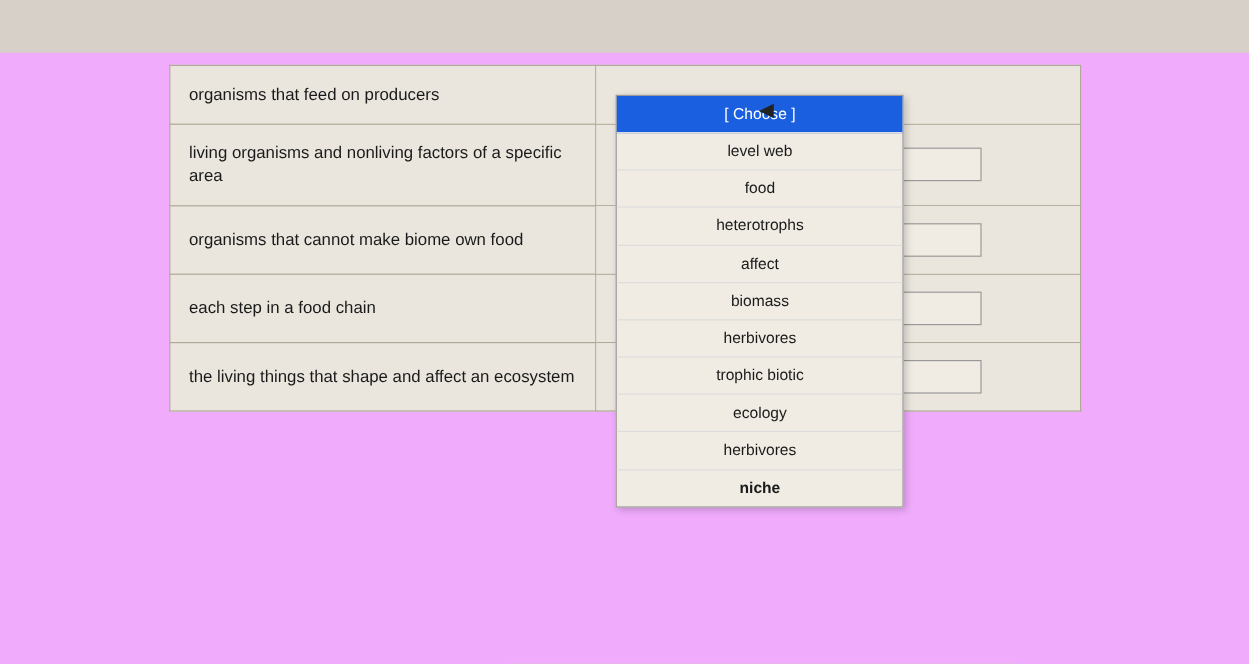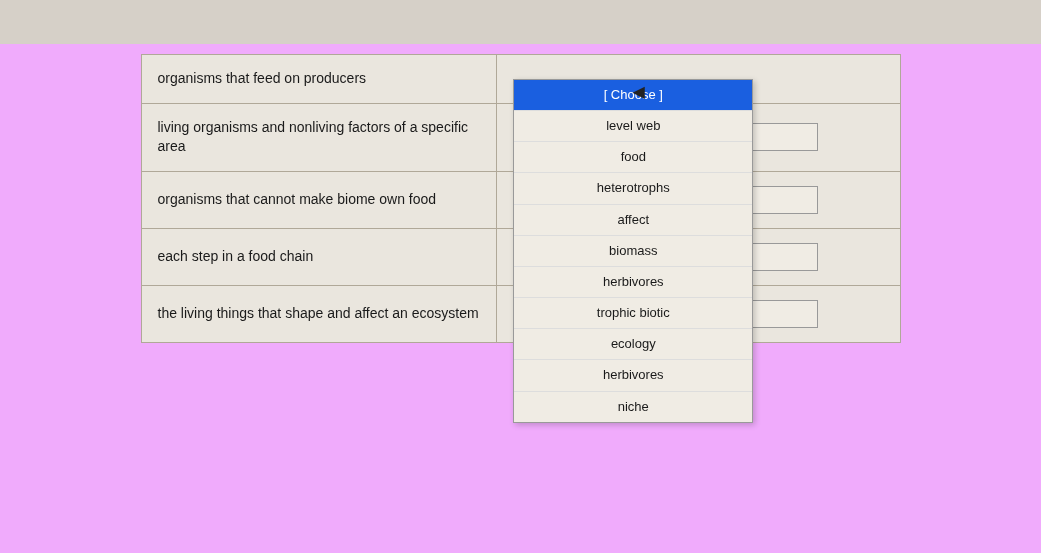--- a/index.html
+++ b/index.html
@@ -97,20 +97,21 @@
     .dropdown-open .dropdown-item {
       padding: 6px 10px;
       cursor: pointer;
       font-size: 13px;
       color: #1a1a1a;
       border-bottom: 1px solid #ddd;
     }
 
     .dropdown-open .dropdown-item:last-child {
       border-bottom: none;
+      font-weight: bold;
     }
 
     .dropdown-open .dropdown-item.selected {
       background-color: #1a5fe0;
       color: #ffffff;
     }
 
     .cursor-arrow {
       position: absolute;
       top: 28px;

